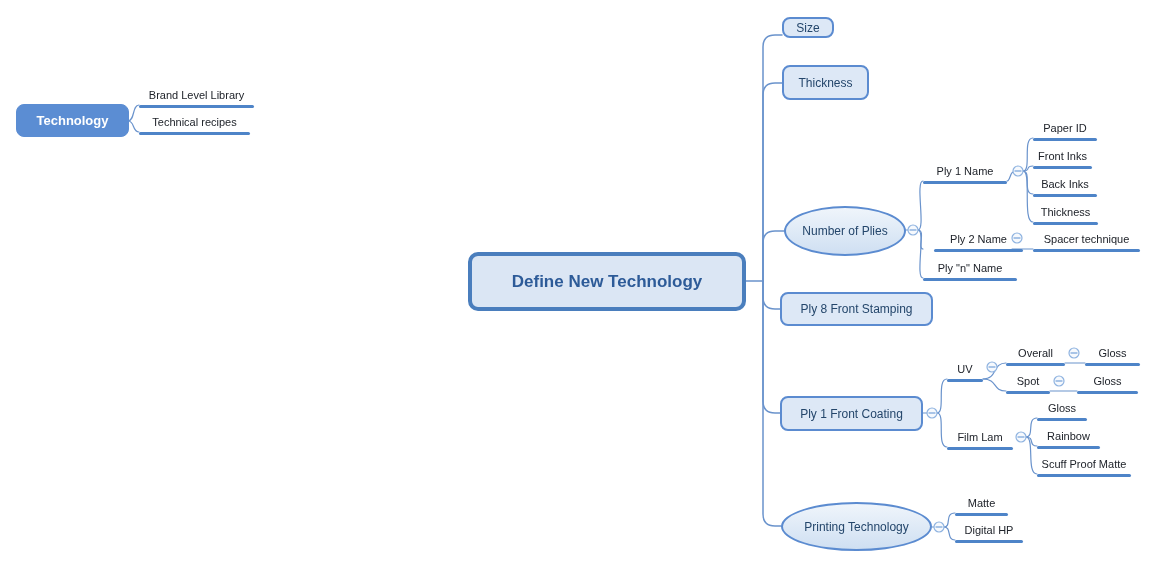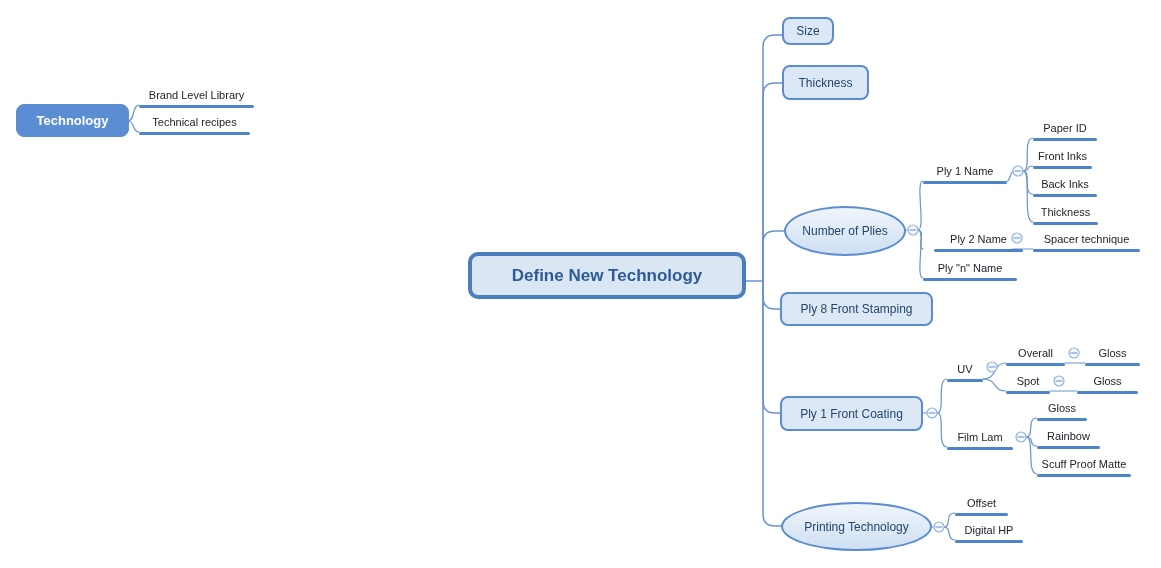--- a/index.html
+++ b/index.html
@@ -143,25 +143,25 @@
   </div>
   <div class="line-topic" style="left:139px;top:89px;width:115px;">
     <span class="lbl">Brand Level Library</span>
     <div class="uline"></div>
   </div>
   <div class="line-topic" style="left:139px;top:116px;width:111px;">
     <span class="lbl">Technical recipes</span>
     <div class="uline"></div>
   </div>
 
-  <div class="topic central-topic" style="left:468px;top:252px;width:278px;height:47px;text-align:right;">
+  <div class="topic central-topic" style="left:468px;top:252px;width:278px;height:59px;text-align:right;">
     <span>Define New Technology</span>
   </div>
 
-  <div class="topic rect-topic" style="left:782px;top:17px;width:52px;height:28px;">
+  <div class="topic rect-topic" style="left:782px;top:17px;width:52px;height:21px;">
     <span>Size</span>
   </div>
   <div class="topic rect-topic" style="left:782px;top:65px;width:87px;height:35px;">
     <span>Thickness</span>
   </div>
   <div class="topic ellipse-topic" style="left:784px;top:206px;width:122px;height:50px;">
     <span>Number of Plies</span>
   </div>
   <div class="topic rect-topic" style="left:780px;top:292px;width:153px;height:34px;">
     <span>Ply 8 Front Stamping</span>
@@ -237,21 +237,21 @@
   <div class="line-topic" style="left:1037px;top:430px;width:63px;">
     <span class="lbl">Rainbow</span>
     <div class="uline"></div>
   </div>
   <div class="line-topic" style="left:1037px;top:458px;width:94px;">
     <span class="lbl">Scuff Proof Matte</span>
     <div class="uline"></div>
   </div>
 
   <div class="line-topic" style="left:955px;top:497px;width:53px;">
-    <span class="lbl">Offset</span>
+    <span class="lbl">Matte</span>
     <div class="uline"></div>
   </div>
   <div class="line-topic" style="left:955px;top:524px;width:68px;">
     <span class="lbl">Digital HP</span>
     <div class="uline"></div>
   </div>
 
 </div>
 
 </body></html>

